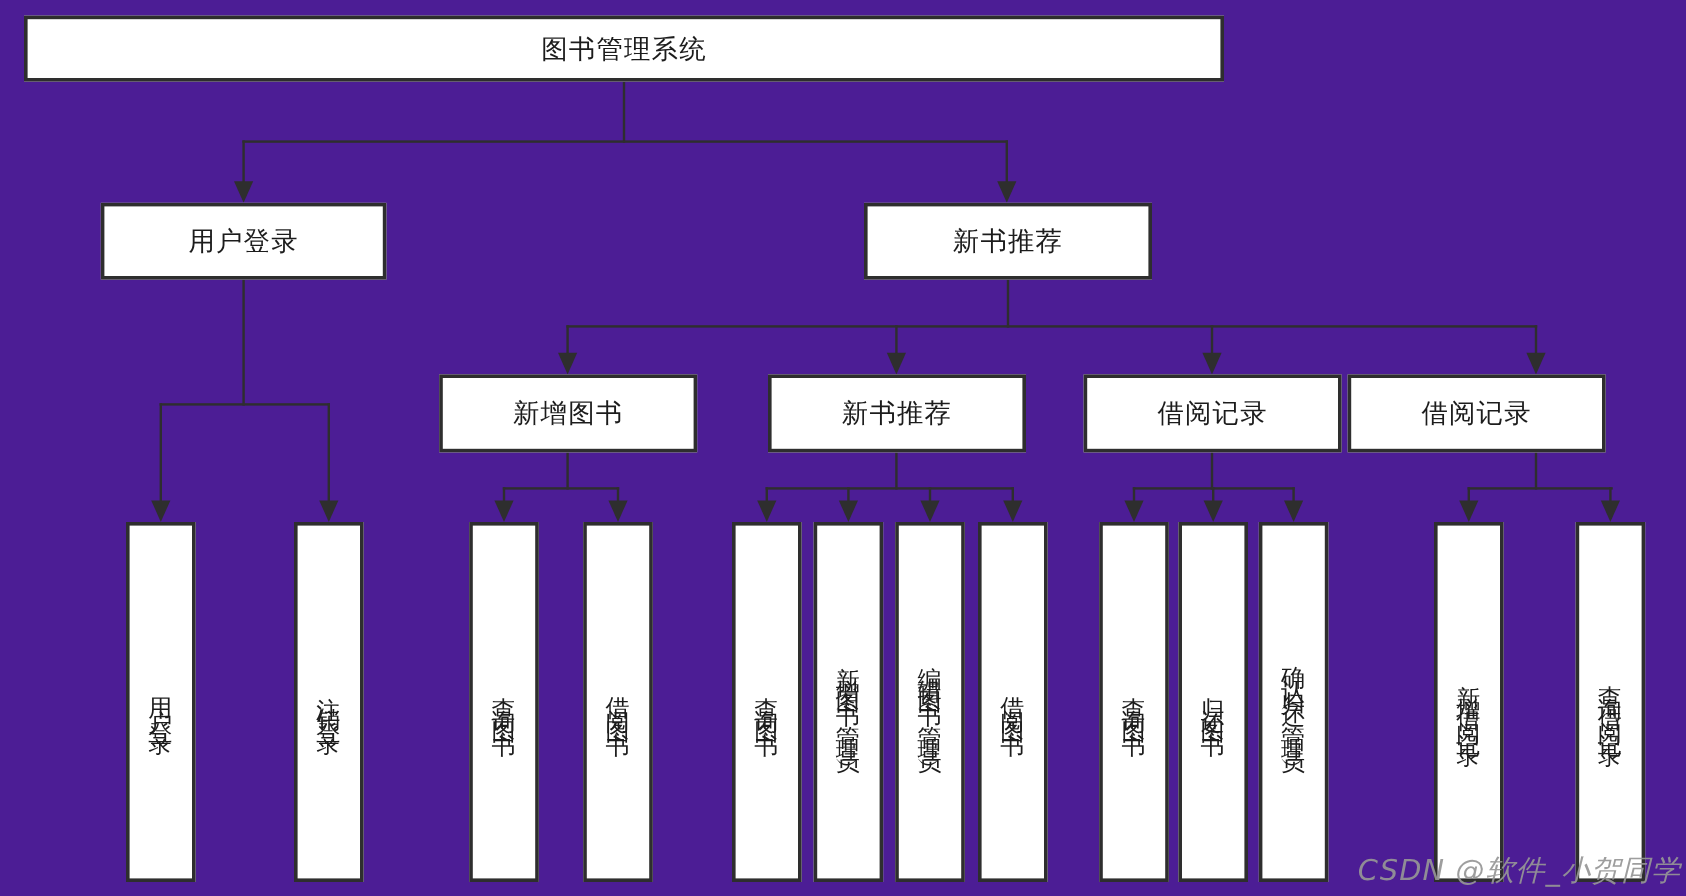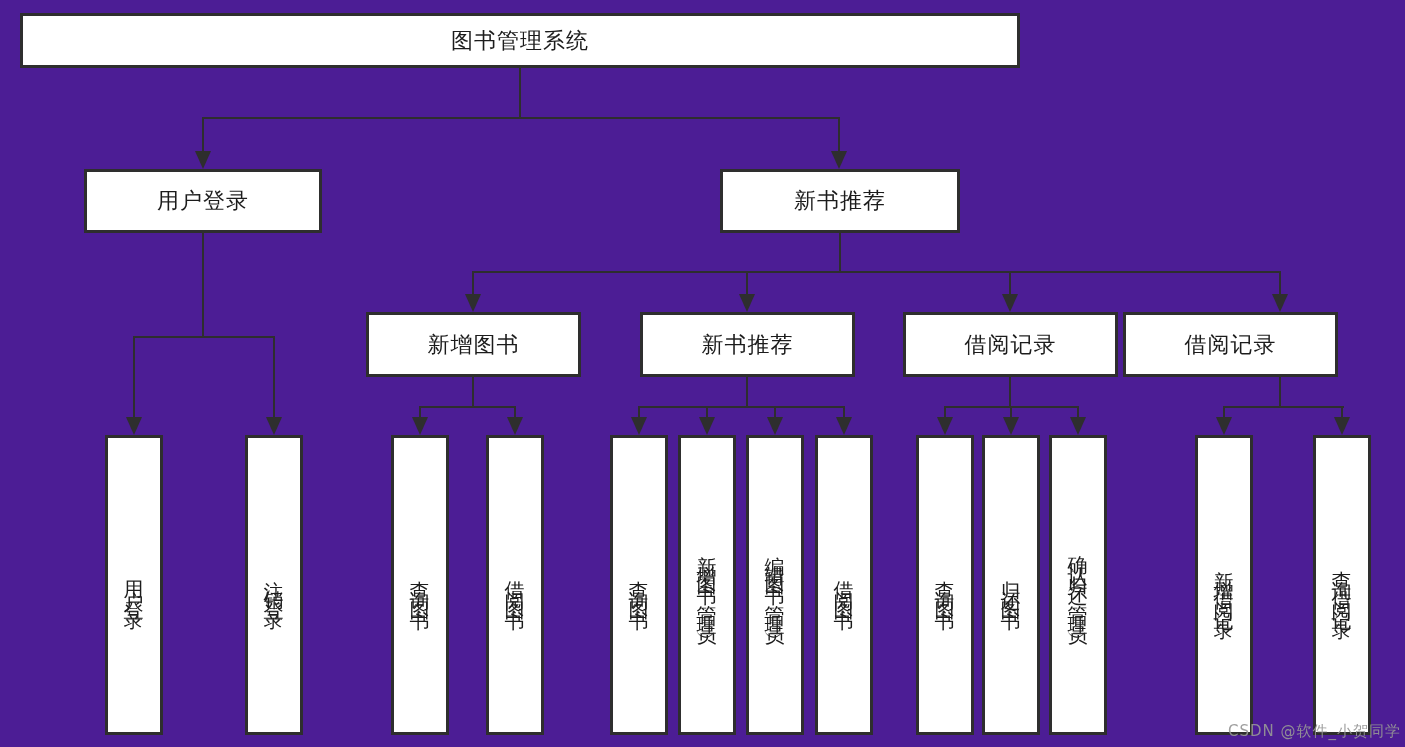--- a/index.html
+++ b/index.html
@@ -62,25 +62,26 @@
   #b-leaf-7  { left:746px; }
   #b-leaf-8  { left:815px; }
   #b-leaf-9  { left:916px; }
   #b-leaf-10 { left:982px; }
   #b-leaf-11 { left:1049px; }
   #b-leaf-12 { left:1195px; }
   #b-leaf-13 { left:1313px; }
   #watermark {
     position:absolute;
     right:4px; bottom:6px;
-    font-size:15px;
+    font-size:24px;
     color:rgba(150,150,150,0.92);
     letter-spacing:1px;
     z-index:5;
     white-space:nowrap;
+    font-style:italic;
   }
 </style>
 </head>
 <body>
 
 <div id="canvas">
 
   <div class="box" id="b-root">图书管理系统</div>
 
   <div class="box" id="b-l2-user">用户登录</div>

